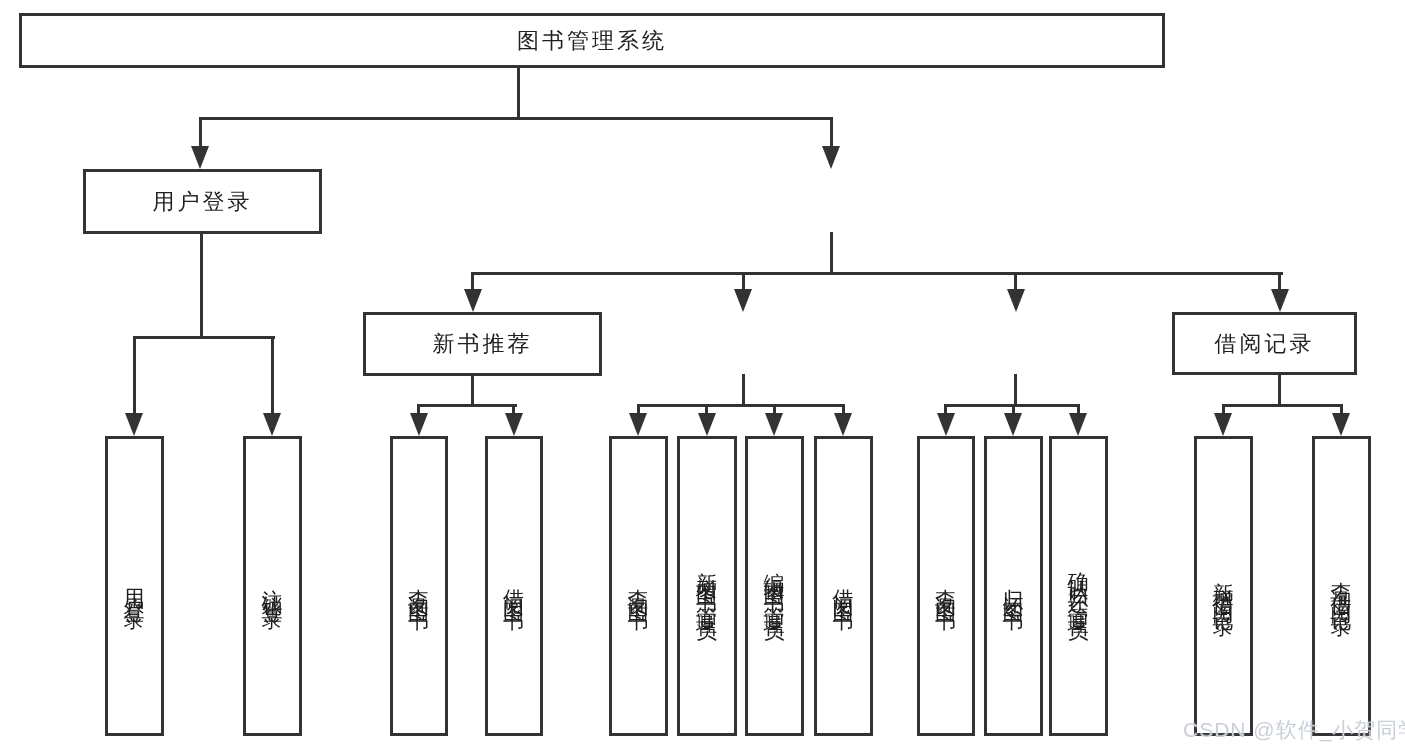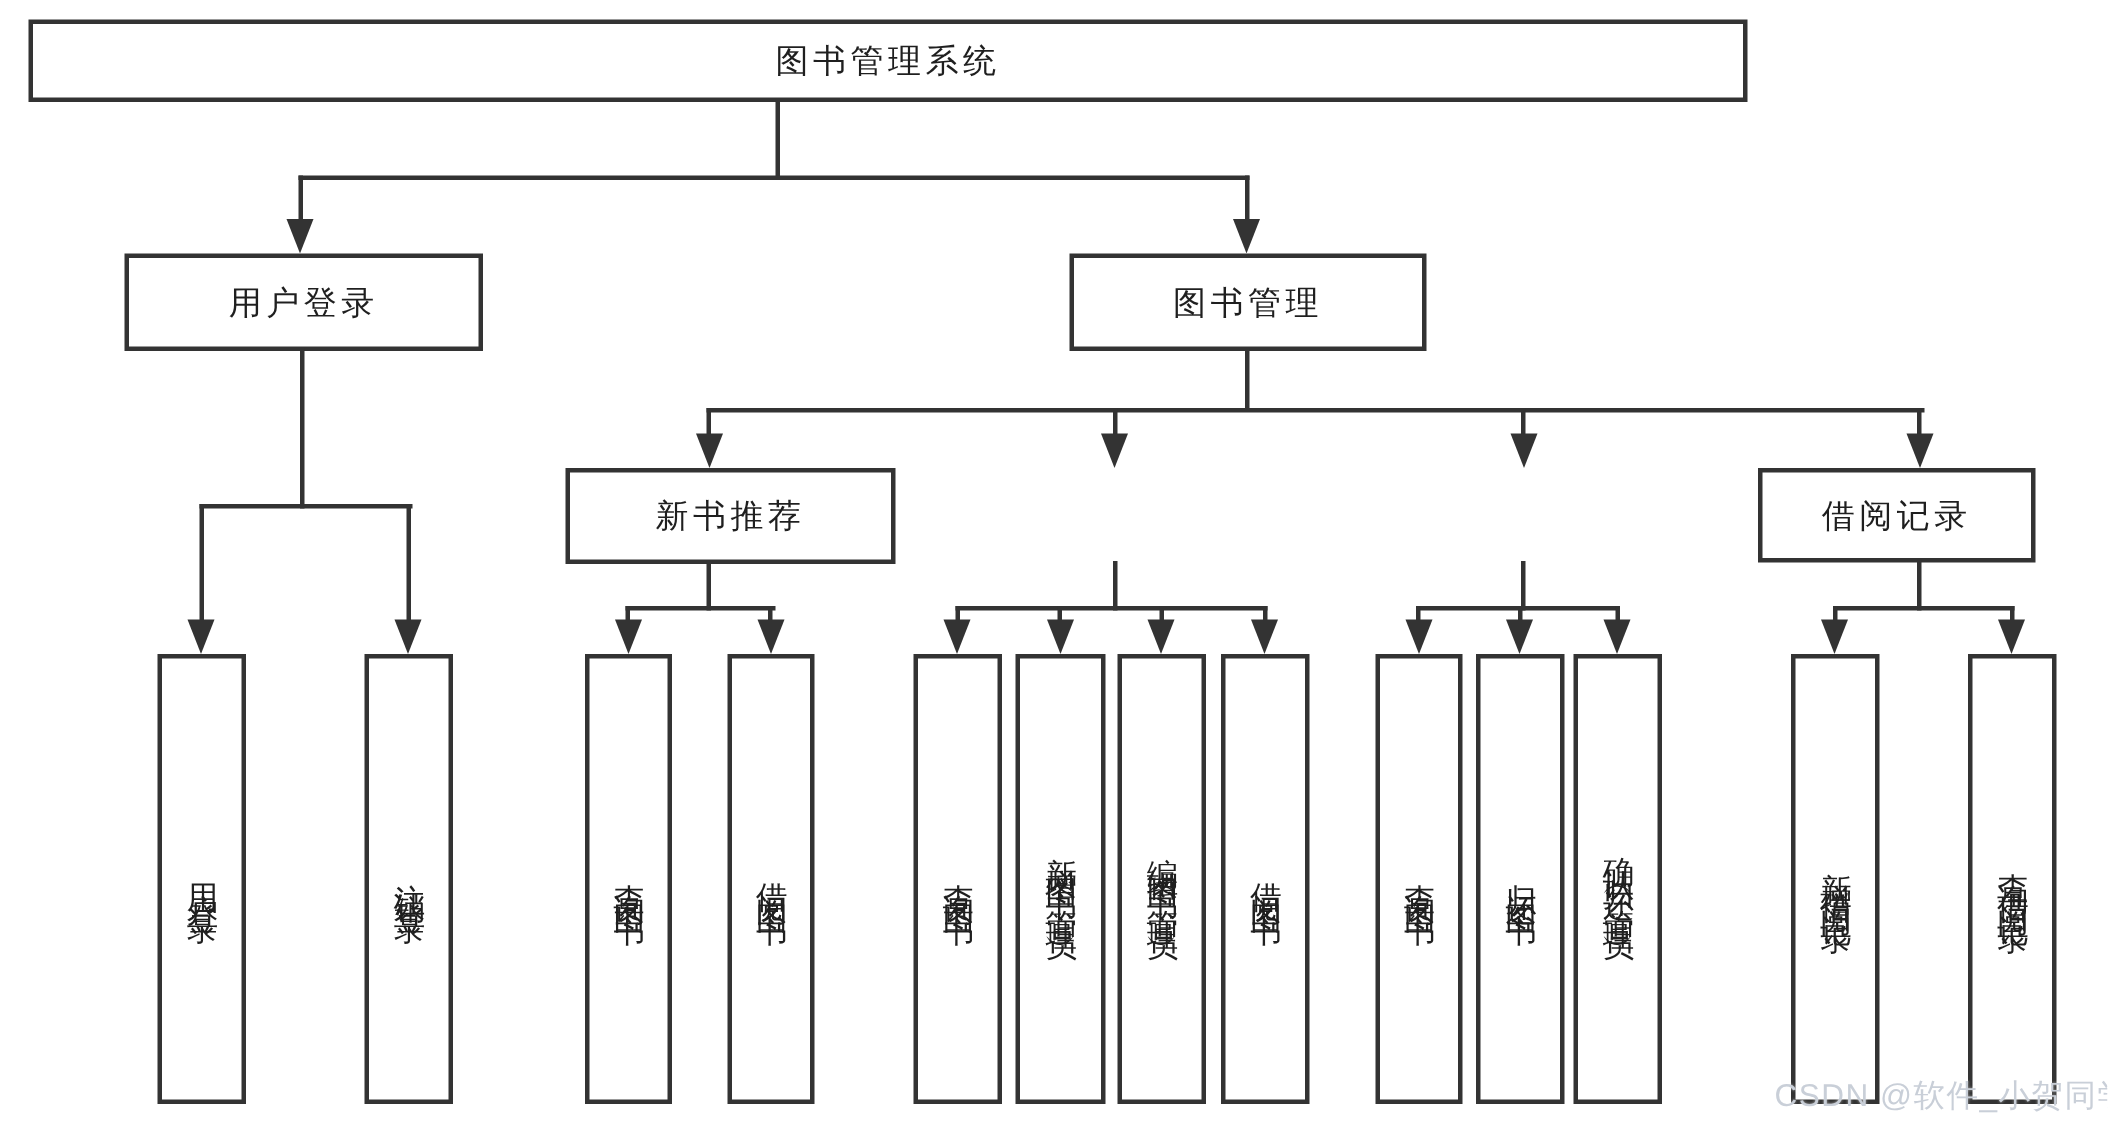--- a/index.html
+++ b/index.html
@@ -69,43 +69,40 @@
   <div class="lv" style="left:517px;top:66px;height:53px"></div>
   <div class="lh" style="left:199px;top:117px;width:634px"></div>
   <div class="lv" style="left:199px;top:117px;height:32px"></div>
   <div class="ah" style="left:191px;top:146px"></div>
   <div class="lv" style="left:830px;top:117px;height:32px"></div>
   <div class="ah" style="left:822px;top:146px"></div>
 
   <div class="node" style="left:83px;top:169px;width:239px;height:65px">
     <span class="htext">用户登录</span>
   </div>
-  <div class="node" style="left:713px;top:169px;width:238px;height:65px">
-    <span class="htext">图书管理</span>
-  </div>
 
   <div class="lv" style="left:200px;top:232px;height:107px"></div>
   <div class="lh" style="left:133px;top:336px;width:142px"></div>
   <div class="lv" style="left:133px;top:336px;height:80px"></div>
   <div class="ah" style="left:125px;top:413px"></div>
   <div class="lv" style="left:271px;top:336px;height:80px"></div>
   <div class="ah" style="left:263px;top:413px"></div>
 
   <div class="lv" style="left:830px;top:232px;height:42px"></div>
   <div class="lh" style="left:471px;top:272px;width:812px"></div>
   <div class="lv" style="left:471px;top:272px;height:22px"></div>
   <div class="ah" style="left:464px;top:289px"></div>
   <div class="lv" style="left:742px;top:272px;height:22px"></div>
   <div class="ah" style="left:734px;top:289px"></div>
   <div class="lv" style="left:1014px;top:272px;height:22px"></div>
   <div class="ah" style="left:1007px;top:289px"></div>
   <div class="lv" style="left:1278px;top:272px;height:22px"></div>
   <div class="ah" style="left:1271px;top:289px"></div>
 
-  <div class="node" style="left:377px;top:312px;width:220px;height:64px">
+  <div class="node" style="left:363px;top:312px;width:239px;height:64px">
     <span class="htext">新书推荐</span>
   </div>
   <div class="node" style="left:1172px;top:312px;width:185px;height:63px">
     <span class="htext">借阅记录</span>
   </div>
 
   <div class="lv" style="left:471px;top:374px;height:33px"></div>
   <div class="lh" style="left:417px;top:404px;width:100px"></div>
   <div class="lv" style="left:417px;top:404px;height:12px"></div>
   <div class="ah" style="left:410px;top:413px"></div>

